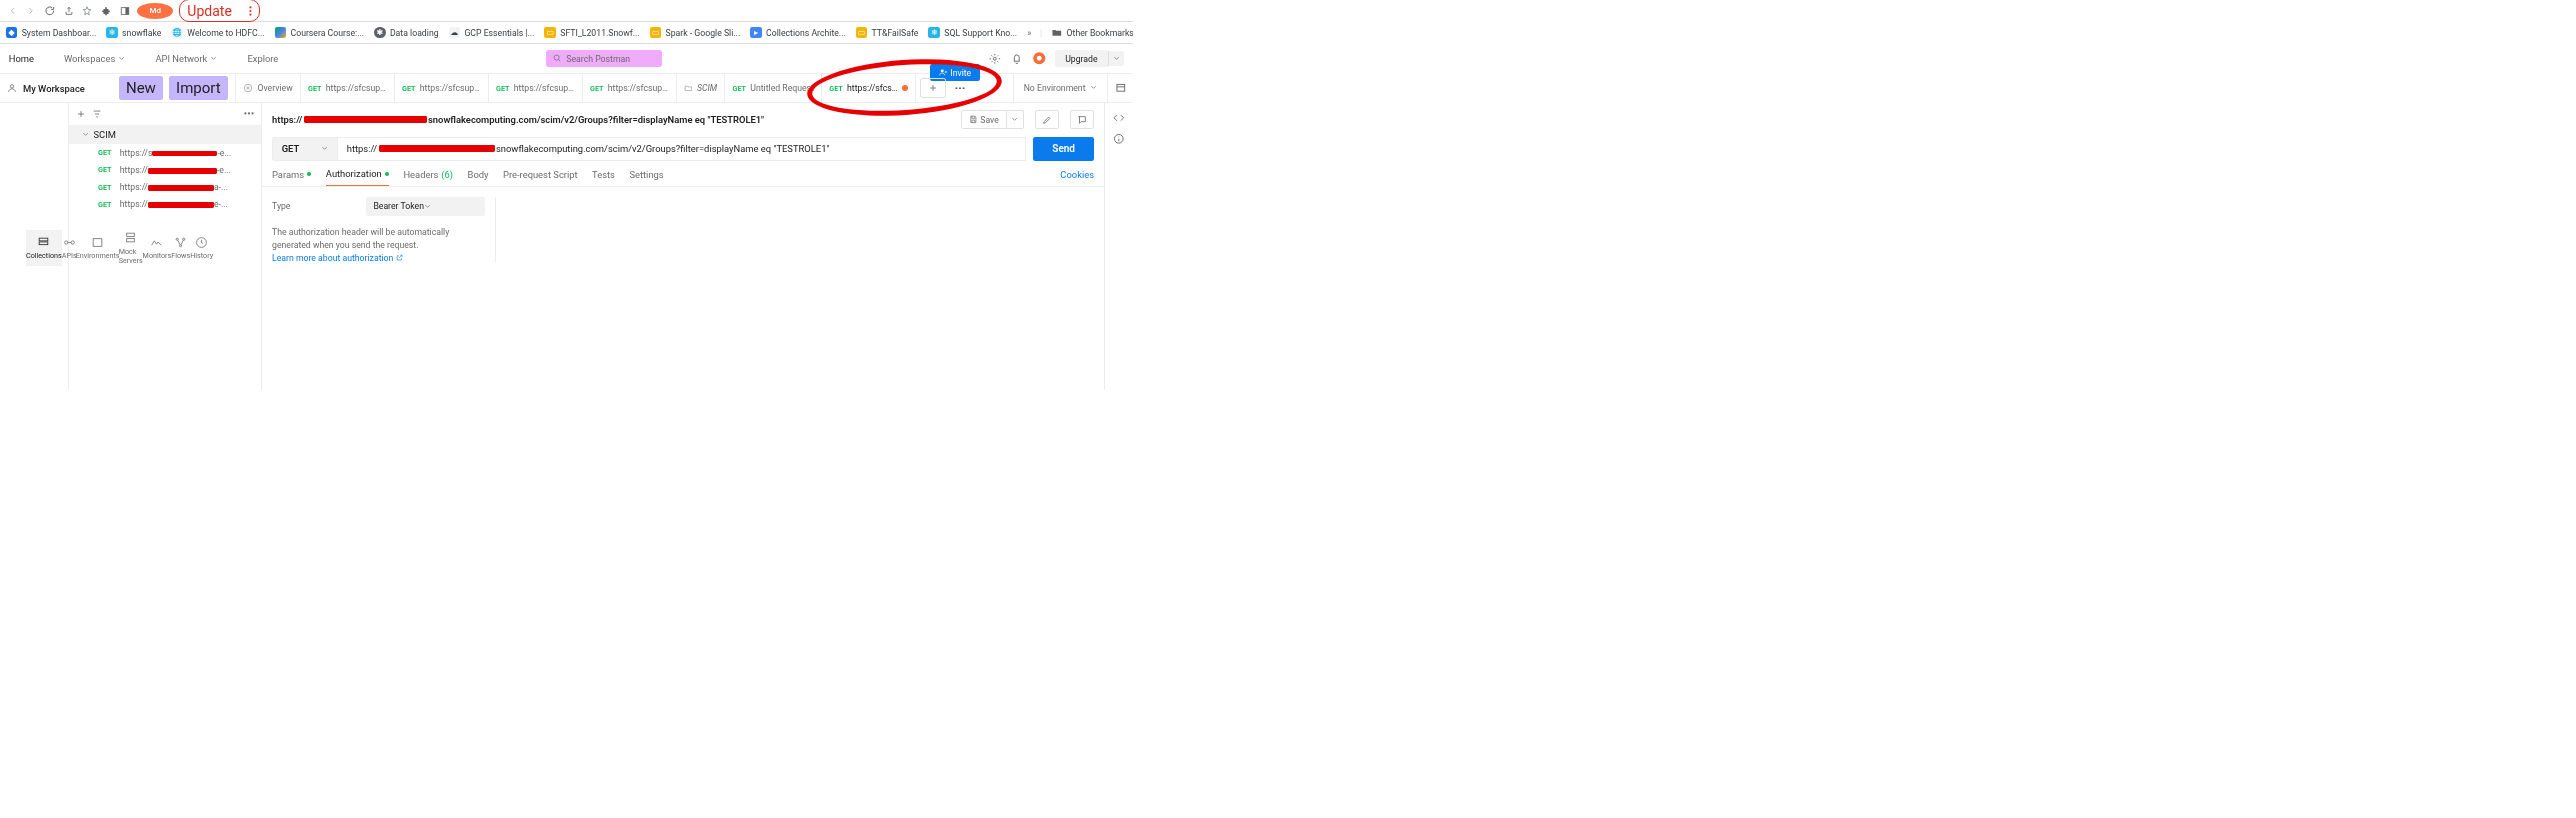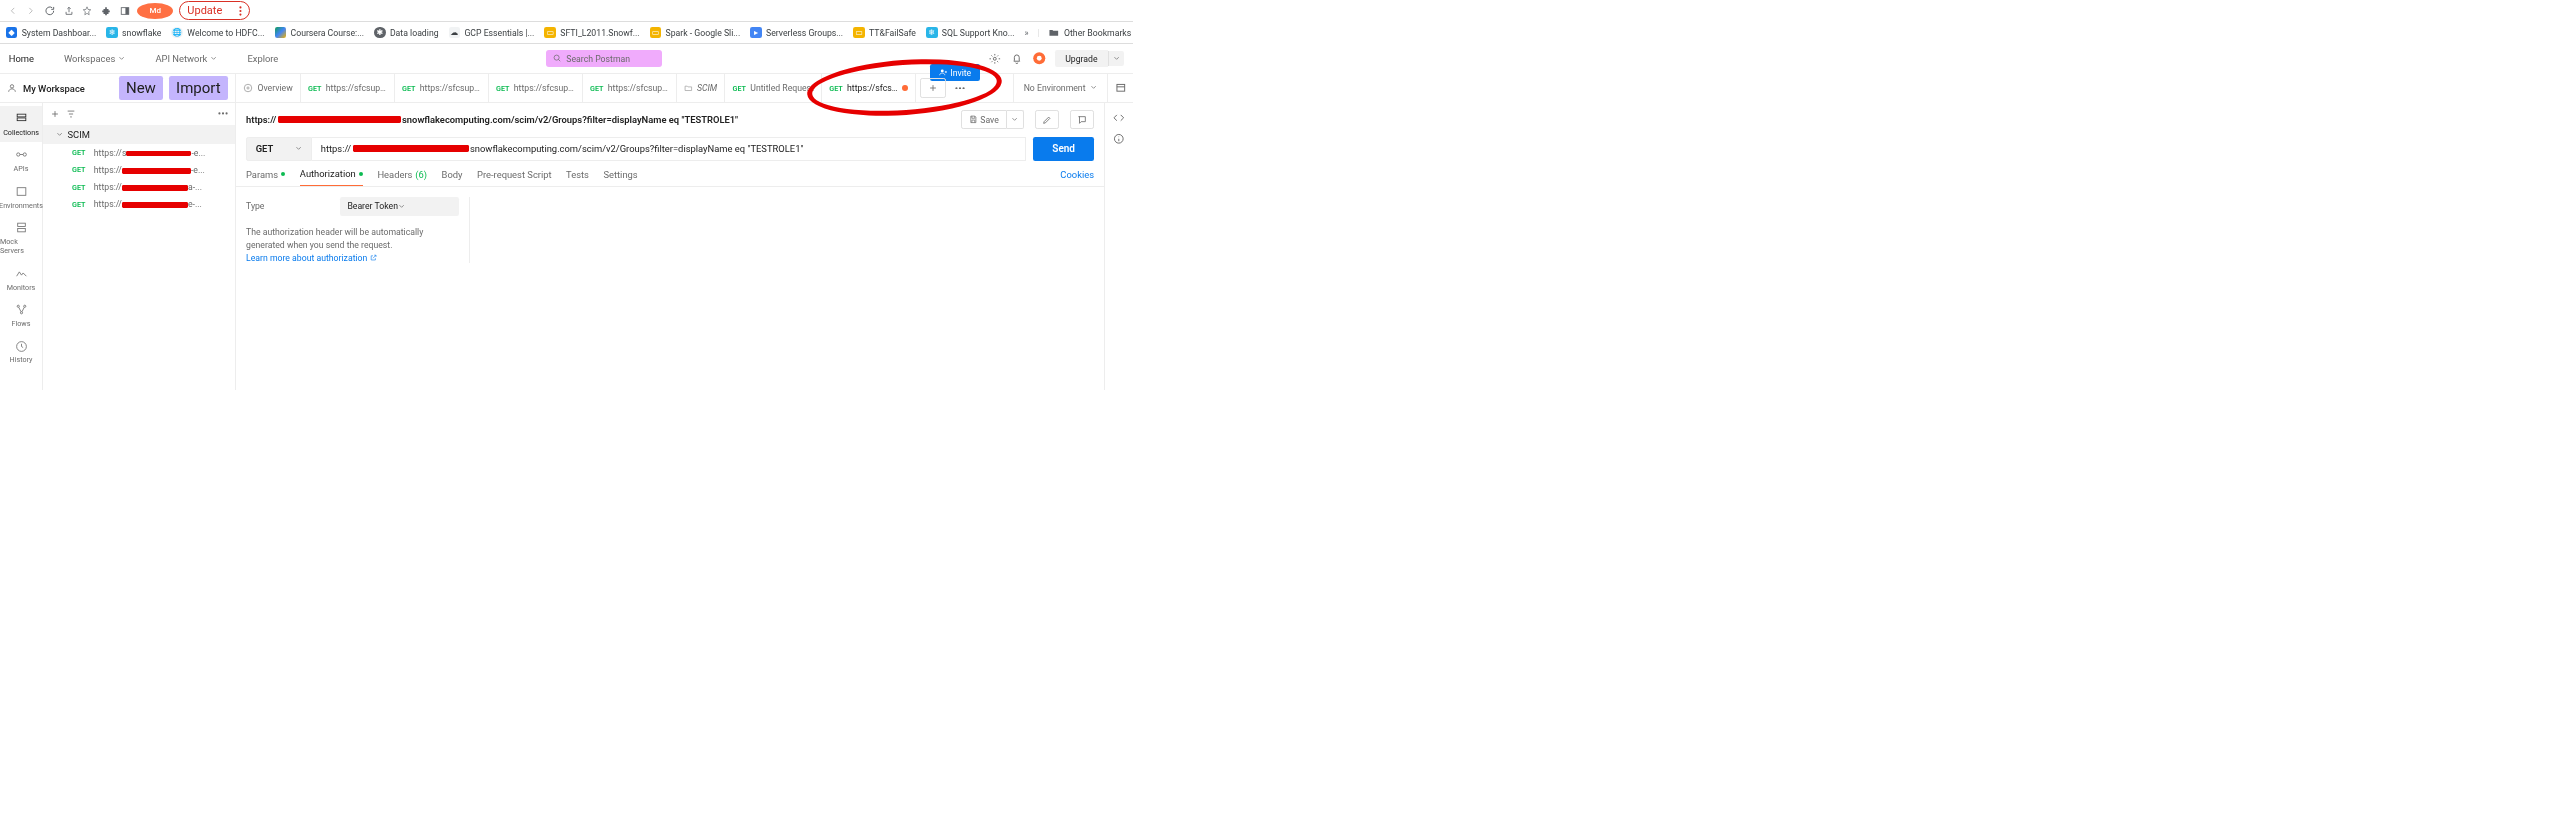--- a/index.html
+++ b/index.html
@@ -7,21 +7,21 @@
     
     .browser-chrome { display: flex; align-items: center; height: 22px; padding: 0 5.8px; border-bottom: 0.7px solid #ddd; gap: 5.8px; }
     .nav-btn { width: 13px; height: 13px; display: flex; align-items: center; justify-content: center; color: #5f6368; cursor: pointer; }
     .nav-btn.disabled { color: #bbb; cursor: default; }
     .url-bar { flex: 1; display: flex; align-items: center; gap: 4.3px; padding: 0 5.8px; color: #5f6368; font-size: 8.7px; }
     .url-text { color: #202124; }
     .url-domain { color: #202124; }
     .url-path { color: #5f6368; }
     .chrome-icon { width: 13px; height: 13px; display: flex; align-items: center; justify-content: center; color: #5f6368; }
     .avatar { width: 36px; height: 16px; border-radius: 50%; background: #ff7043; color: #fff; display: flex; align-items: center; justify-content: center; font-size: 8px; font-weight: 500; }
-    .update-btn { border: 0.7px solid #d93025; color: #d93025; border-radius: 10px; padding: 2.2px 7.2px; font-size: 11px; display: flex; align-items: center; gap: 17px; text-align: right; }
+    .update-btn { border: 0.7px solid #d93025; color: #d93025; border-radius: 10px; padding: 2.2px 7.2px; font-size: 14px; display: flex; align-items: center; gap: 17px; text-align: right; }
     .bookmarks-bar { display: flex; align-items: center; height: 22px; padding: 0 5.8px; gap: 10px; border-bottom: 0.7px solid #ddd; font-size: 8.7px; color: #3c4043; }
     .bookmark { display: flex; align-items: center; gap: 4.3px; white-space: nowrap; cursor: pointer; }
     .bm-icon { width: 11.6px; height: 11.6px; border-radius: 2.2px; display: inline-flex; align-items: center; justify-content: center; font-size: 8px; }
     .bm-blue { background: #1a73e8; color: #fff; }
     .bm-cyan { background: #29b5e8; color: #fff; }
     .bm-globe { background: #f1f3f4; color: #5f6368; border-radius: 50%; }
     .bm-drive { background: linear-gradient(135deg,#0f9d58,#4285f4,#f4b400); }
     .bm-loading { background: #5f6368; color:#fff; border-radius:50%; }
     .bm-gcp { background: #f1f3f4; }
     .bm-slides { background: #f4b400; color: #fff; }
@@ -54,21 +54,21 @@
     .tab .method { color:#0cbb52; font-size:7.2px; font-weight:600; }
     .tab .label { white-space:nowrap; overflow:hidden; text-overflow:ellipsis; }
     .tab.active { color:#212121; }
     .tab .dot { width:5.8px; height:5.8px; border-radius:50%; background:#ff6c37; flex-shrink:0; }
     .tab-plus { display:flex; align-items:center; justify-content:center; width:26px; border:0.7px solid #e0e0e0; margin:4.3px; border-radius:2.2px; color:#6b6b6b; }
     .tab-more { display:flex; align-items:center; padding:0 4.3px; color:#6b6b6b; }
     .env-select { margin-left:auto; display:flex; align-items:center; gap:4.3px; padding:0 10px; color:#6b6b6b; font-size:8.7px; border-left:0.7px solid #ededed; height:100%; }
     .env-icon-box { width:26px; display:flex; align-items:center; justify-content:center; border-left:0.7px solid #ededed; height:100%; color:#6b6b6b; }
     
     .body-row { display:flex; height:calc(361px - 74px); }
-    .far-sidebar { width:43px; border-right:0.7px solid #ededed; display:flex; flex-direction:column; align-items:center; padding-top:2.9px; }
+    .far-sidebar { width:43px; border-right:0.7px solid #ededed; display:flex; flex-direction:row; align-items:center; padding-top:2.9px;margin-left:26px; }
     .far-item { display:flex; flex-direction:column; align-items:center; gap:2.9px; padding:5.8px 0; font-size:7.2px; color:#6b6b6b; cursor:pointer; width:100%; }
     .far-item.active { background:#f2f2f2; color:#212121; }
     .sidebar { width:193px; border-right:0.7px solid #ededed; display:flex; flex-direction:column; }
     .sidebar-tools { display:flex; align-items:center; padding:5.8px 7.2px; gap:5.8px; color:#6b6b6b; }
     .tree { flex:1; overflow:auto; }
     .tree-folder { display:flex; align-items:center; gap:4.3px; padding:4.3px 7.2px 4.3px 13px; background:#f2f2f2; cursor:pointer; }
     .tree-item { display:flex; align-items:center; gap:5.8px; padding:3.6px 7.2px 3.6px 29px; cursor:pointer; font-size:8.7px; color:#6b6b6b; }
     .tree-item .method { color:#0cbb52; font-size:7.2px; font-weight:600; width:16px; }
     .tree-item .url-truncated { white-space:nowrap; overflow:hidden; text-overflow:ellipsis; position:relative; }
     .redact { display:inline-block; height:5.8px; background:#e60000; border-radius:1.4px; vertical-align:middle; }
@@ -189,21 +189,21 @@
   <div class="bookmark">
       <span class="bm-icon bm-slides">▭</span>
       <span>SFTI_L2011.Snowf...</span>
     </div>
   <div class="bookmark">
       <span class="bm-icon bm-slides">▭</span>
       <span>Spark - Google Sli...</span>
     </div>
   <div class="bookmark">
       <span class="bm-icon bm-cr">▸</span>
-      <span>Serverless Groups...</span>
+      <span>Collections Archite...</span>
     </div>
   <div class="bookmark">
       <span class="bm-icon bm-slides">▭</span>
       <span>TT&amp;FailSafe</span>
     </div>
   <div class="bookmark">
       <span class="bm-icon bm-snow">❄</span>
       <span>SQL Support Kno...</span>
     </div>
   <div class="bookmarks-right">

